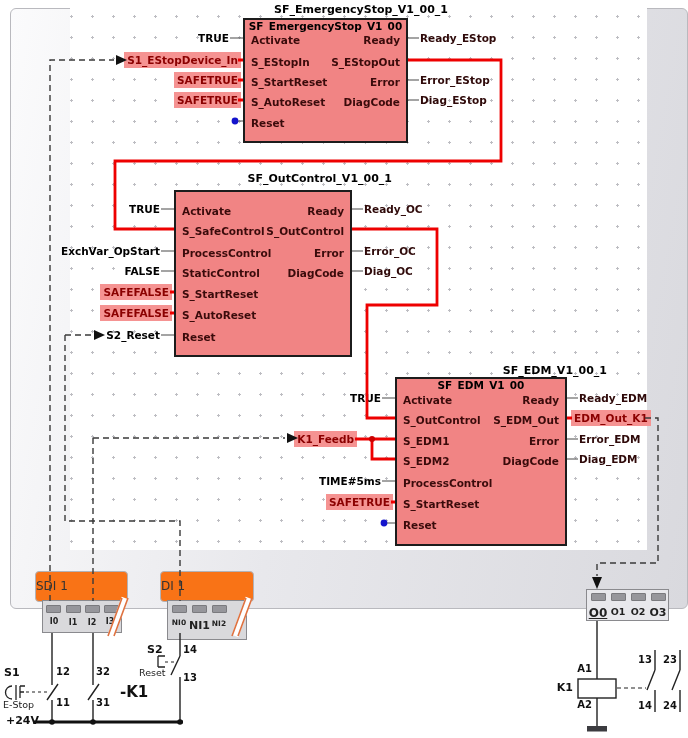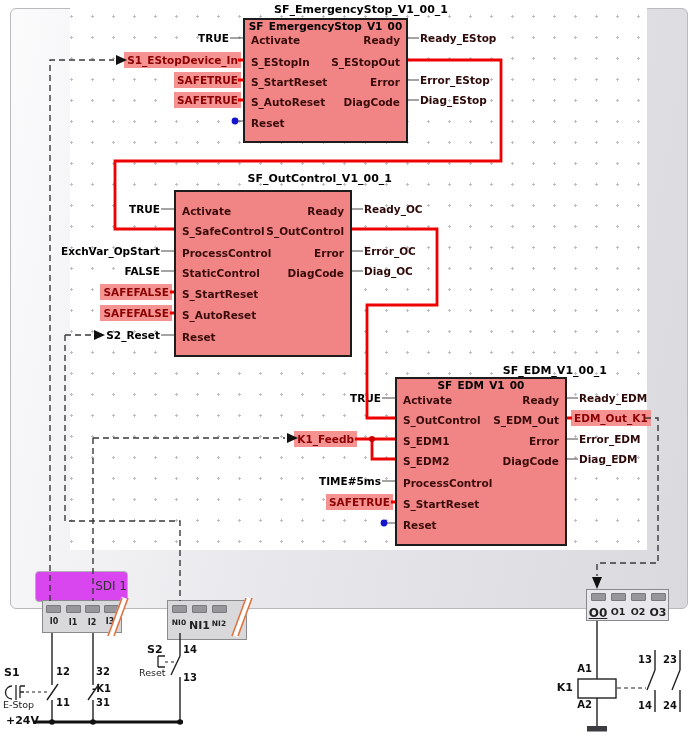--- a/index.html
+++ b/index.html
@@ -17,22 +17,22 @@
         color:#3a0b0b;white-space:nowrap;}
   .pin{left:6px;}
   .pout{right:6px;text-align:right;}
   .fb-title{position:absolute;text-align:right;font-weight:bold;font-size:11px;color:#000;
             height:13px;line-height:13px;white-space:nowrap;}
   .val{position:absolute;font-weight:bold;font-size:10.5px;color:#000;height:16px;
        line-height:16px;white-space:nowrap;}
   .ovar{position:absolute;font-weight:bold;font-size:10.5px;color:#2f0a0a;height:16px;
         line-height:16px;white-space:nowrap;}
   .tag{background:#f59392;color:#8b0000;padding:0 3px;}
-  .modtab{position:absolute;background:#d946ef;border:1px solid #b2b2b7;border-radius:4px;
-          text-align:right;font-size:12px;color:#333;}
+  .modtab{position:absolute;background:#f97316;border:1px solid #b2b2b7;border-radius:4px;
+          text-align:left;font-size:12px;color:#333;}
   .termbox{position:absolute;background:#d9d9dc;border:1px solid #8a8a8e;box-sizing:border-box;}
   .termbox.light{background:#e8e8ec;}
   .pad{position:absolute;width:15px;height:8px;background:#96969b;border:1px solid #7a7a7e;
        border-radius:1px;box-sizing:border-box;}
   .tlabel{position:absolute;font-weight:bold;color:#222;text-align:center;width:20px;}
   .clabel{position:absolute;font-weight:bold;font-size:10px;color:#111;white-space:nowrap;}
   .clabel.soft{font-weight:normal;font-size:9.5px;color:#222;}
   svg#wiring{position:absolute;left:0;top:0;pointer-events:none;}
 </style>
 </head>
@@ -108,20 +108,23 @@
   <div class="val" style="right:307px;top:473px;">TIME#5ms</div>
   <div class="val tag" style="right:295px;top:494px;">SAFETRUE</div>
   <div class="ovar" style="left:579px;top:390px;">Ready_EDM</div>
   <div class="ovar tag" style="left:571px;top:410px;">EDM_Out_K1</div>
   <div class="ovar" style="left:579px;top:431px;">Error_EDM</div>
   <div class="ovar" style="left:579px;top:451px;">Diag_EDM</div>
 
   <div class="modtab" style="left:35px;top:571px;width:91px;height:29px;line-height:29px;">
     <span>SDI 1</span>
   </div>
+  <div class="modtab" style="left:160px;top:571px;width:92px;height:29px;line-height:29px;">
+    <span>DI 1</span>
+  </div>
 
   <div class="termbox" style="left:42px;top:600px;width:80px;height:33px;">
     <div class="pad" style="left:3px;top:4px;"></div>
     <div class="pad" style="left:23px;top:4px;"></div>
     <div class="pad" style="left:42px;top:4px;"></div>
     <div class="pad" style="left:61px;top:4px;"></div>
     <div class="tlabel" style="left:1px;top:16px;font-size:8px;">I0</div>
     <div class="tlabel" style="left:20px;top:17px;font-size:8px;">I1</div>
     <div class="tlabel" style="left:39px;top:17px;font-size:8px;">I2</div>
     <div class="tlabel" style="left:57px;top:16px;font-size:8px;">I3</div>
@@ -146,21 +149,21 @@
     <div class="tlabel" style="left:41px;top:16px;font-size:9.5px;">O2</div>
     <div class="tlabel" style="left:61px;top:16px;font-size:11px;">O3</div>
   </div>
 
   <div class="clabel" style="left:4px;top:666px;font-size:11px;">S1</div>
   <div class="clabel soft" style="left:3px;top:699px;">E-Stop</div>
   <div class="clabel" style="left:56px;top:666px;">12</div>
   <div class="clabel" style="left:56px;top:697px;">11</div>
   <div class="clabel" style="left:96px;top:666px;">32</div>
   <div class="clabel" style="left:96px;top:697px;">31</div>
-  <div class="clabel" style="left:92px;top:683px;font-size:10px;">-K1</div>
+  <div class="clabel" style="left:120px;top:683px;font-size:15px;">-K1</div>
   <div class="clabel" style="left:147px;top:643px;font-size:11px;">S2</div>
   <div class="clabel" style="left:183px;top:644px;">14</div>
   <div class="clabel soft" style="left:139px;top:667px;">Reset</div>
   <div class="clabel" style="left:183px;top:672px;">13</div>
   <div class="clabel" style="left:6px;top:714px;font-size:11px;">+24V</div>
   <div class="clabel" style="right:96px;top:663px;">A1</div>
   <div class="clabel" style="right:115px;top:681px;font-size:11px;">K1</div>
   <div class="clabel" style="right:96px;top:699px;">A2</div>
   <div class="clabel" style="right:36px;top:654px;">13</div>
   <div class="clabel" style="right:11px;top:654px;">23</div>

